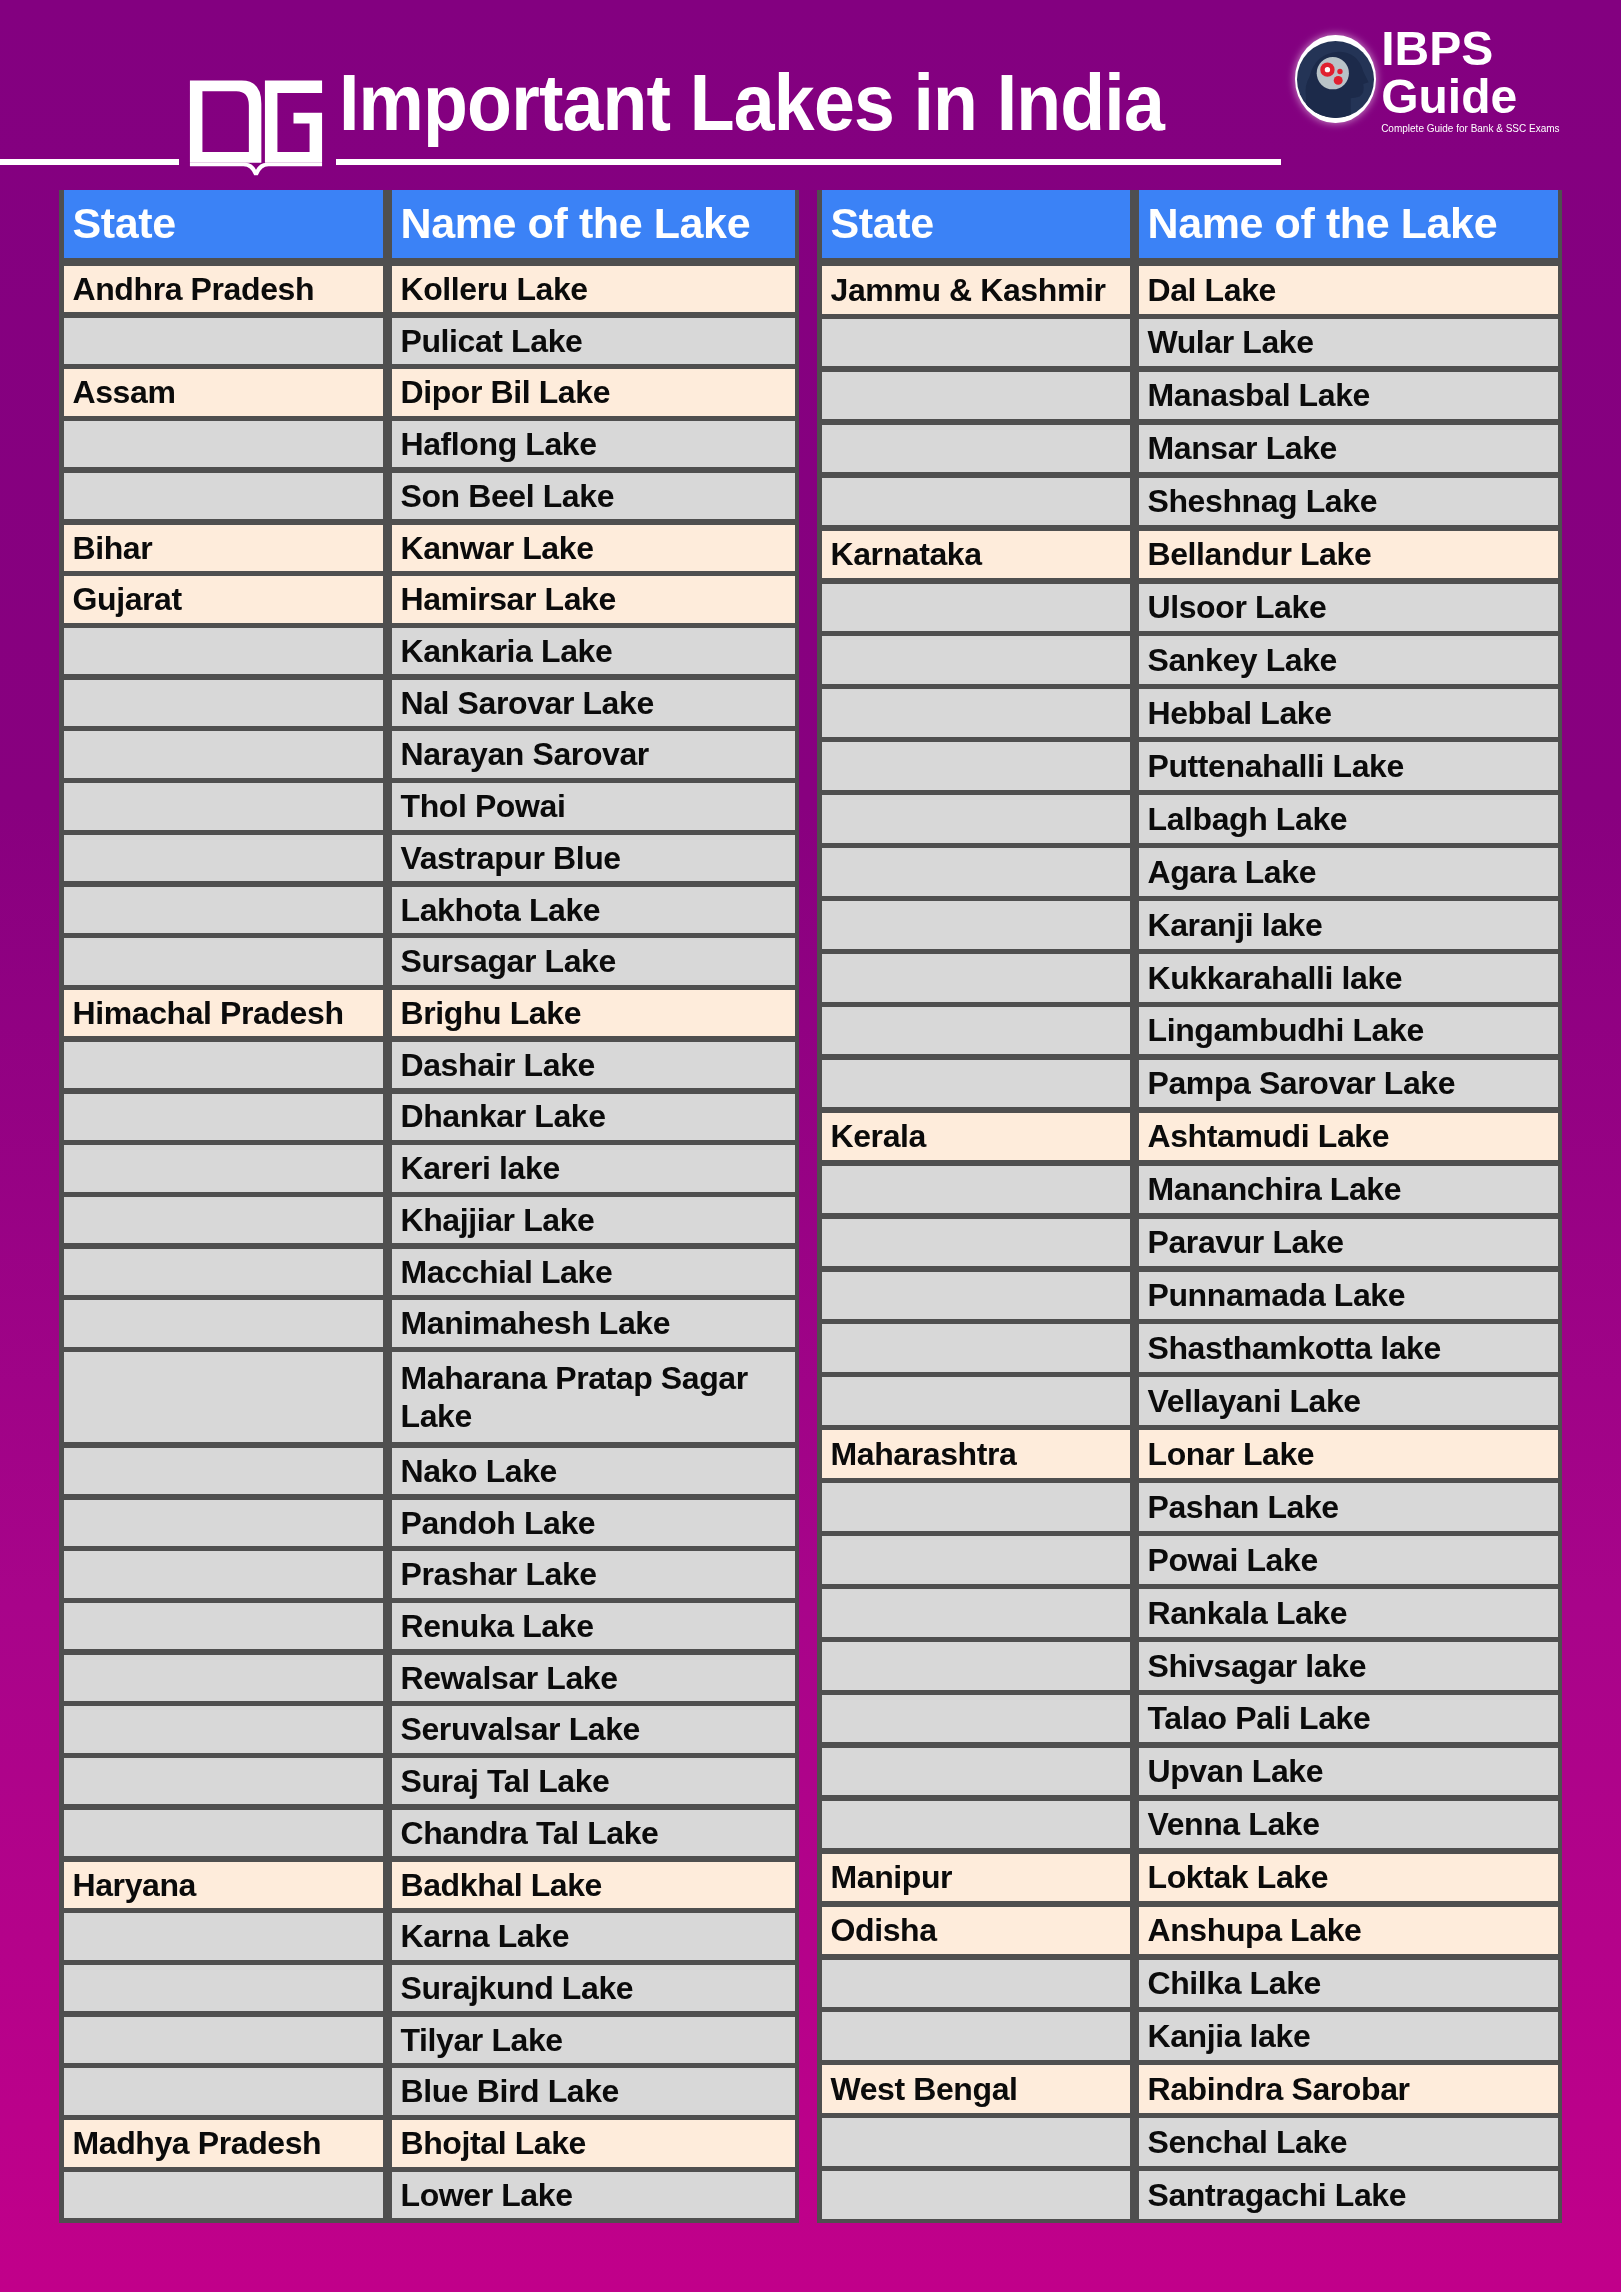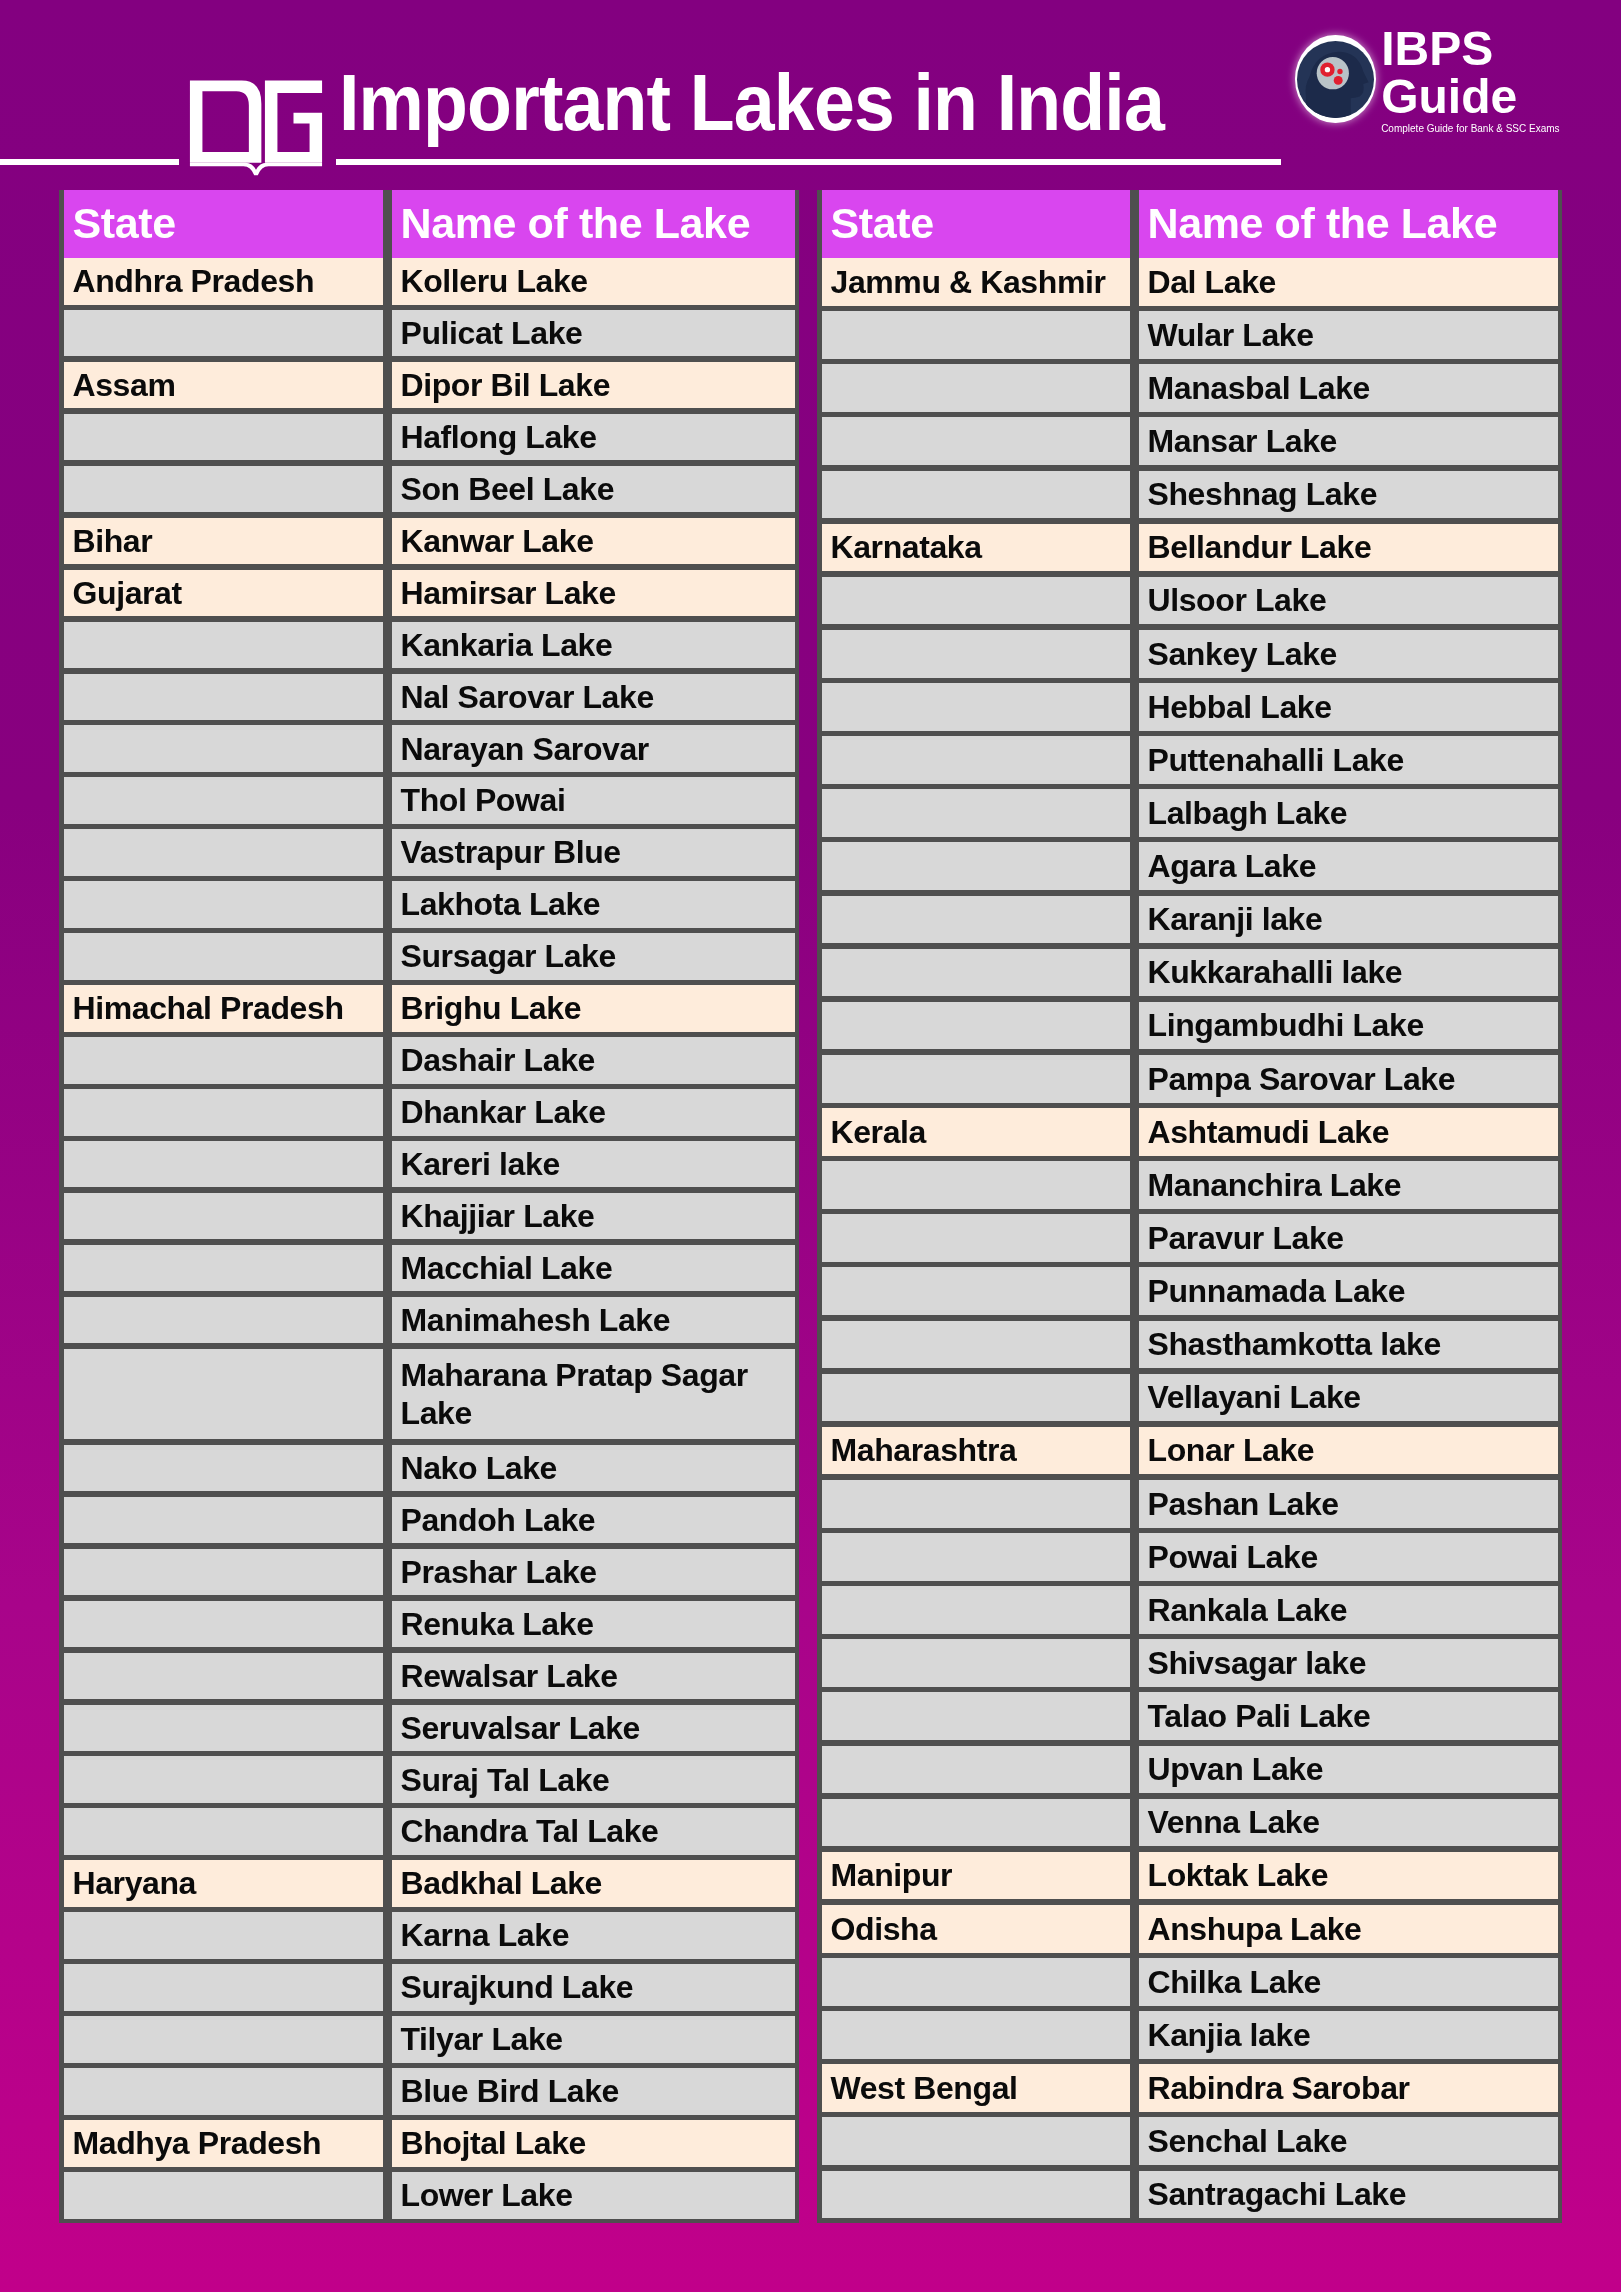--- a/index.html
+++ b/index.html
@@ -35,32 +35,32 @@
     position: absolute; top: 190px;
     background: #4f4f4f; padding: 0 4.5px 4.5px 4.5px;
     display: flex; flex-direction: column;
   }
   .tbl.left { left: 59px; width: 740px; height: 2033px; }
   .tbl.right { left: 817px; width: 745px; height: 2033px; }
   .row { display: flex; flex: 1 1 0; min-height: 0; }
   .row.tall { flex: 1.95 1 0; }
   .row.head { flex: 0 0 68px; }
   .row + .row { margin-top: 5.4px; }
-  .row.head + .row { margin-top: 0; border-radius: 20px; }
+  .row.head + .row { margin-top: 8px; border-radius: 20px; }
   .cell {
     display: flex; align-items: center;
     font-weight: bold; color: #0b0b0b; font-size: 32px;
     padding-left: 9px; line-height: 1.2;
     letter-spacing: -0.4px;
     overflow: hidden;
   }
   .cell.state { width: 319px; }
   .cell.lake { flex: 1; margin-left: 9px; }
   .tbl.right .cell.state { width: 308px; }
-  .row.head .cell { background: #d946ef; color: #fff; font-size: 43px; letter-spacing: -0.4px; }
+  .row.head .cell { background: #3b82f6; color: #fff; font-size: 43px; letter-spacing: -0.4px; }
   .row.hl .cell { background: #feecdb; }
   .row.plain .cell { background: #d8d8d8; }
 </style>
 </head>
 <body>
 
 <div class="hdr-line-left"></div>
 <div class="hdr-line-right"></div>
 
 <svg class="logo-dg" viewBox="0 0 156 112">

